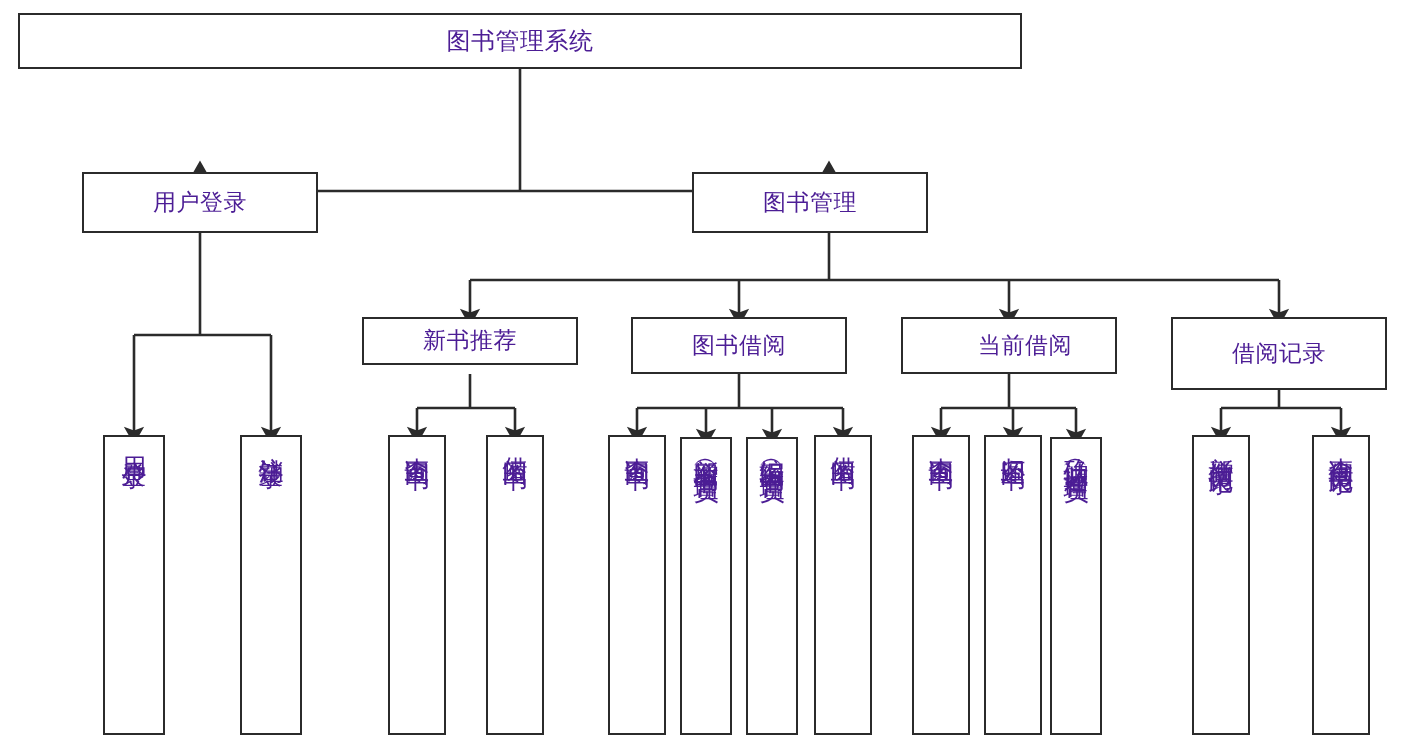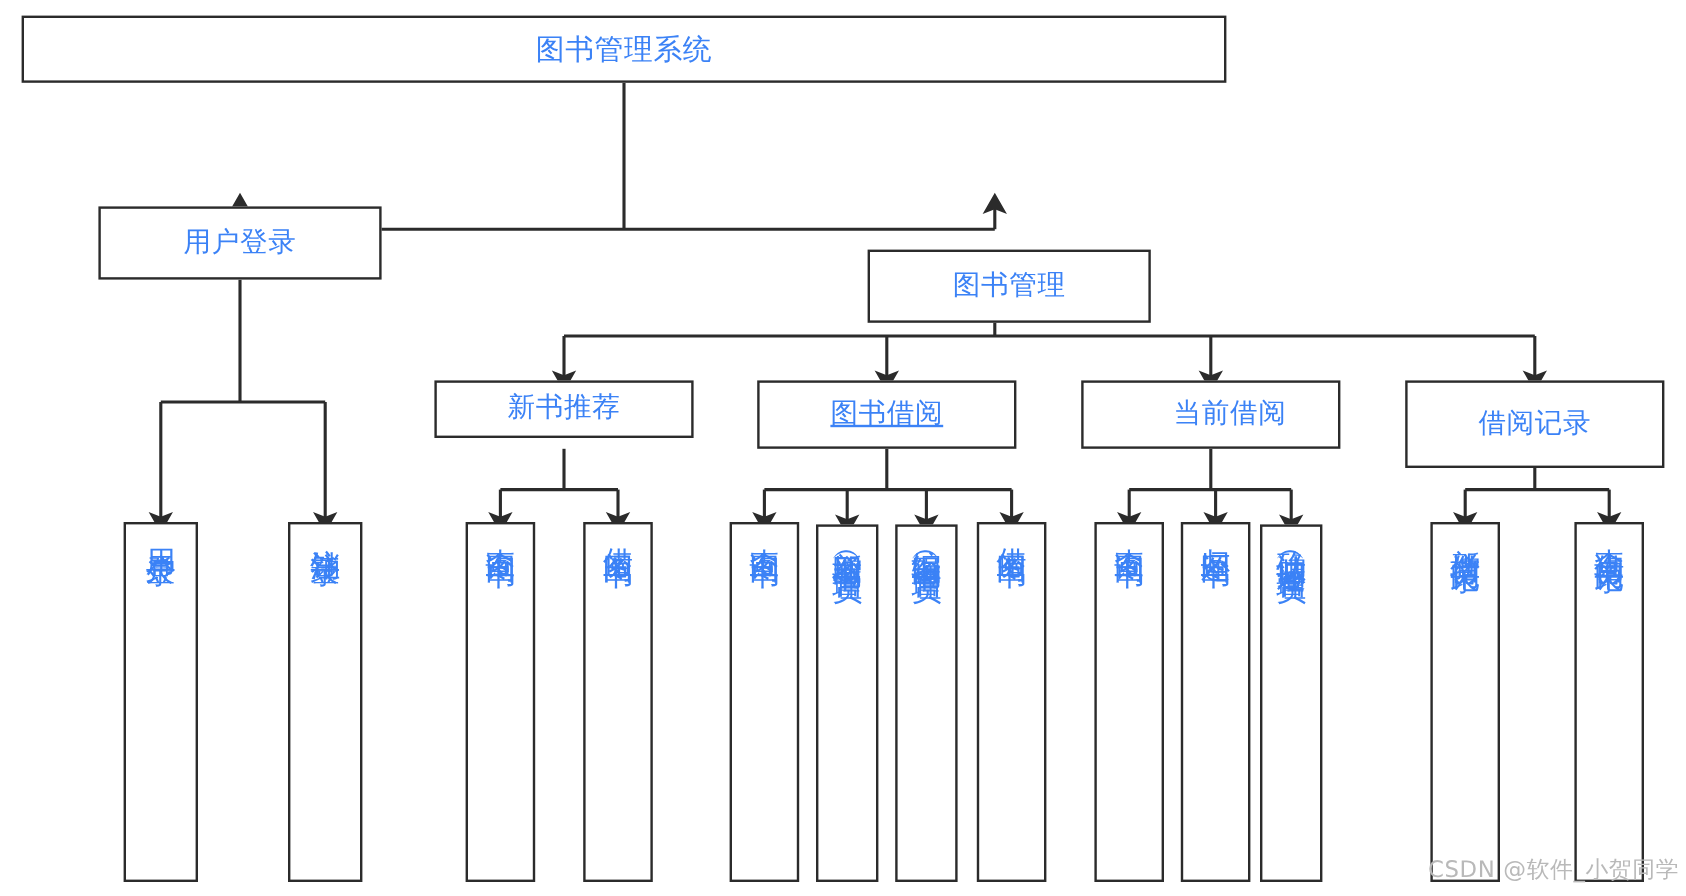--- a/index.html
+++ b/index.html
@@ -33,21 +33,21 @@
     pointer-events: none;
   }
 
   .node {
     position: absolute;
     border: 2.5px solid #2b2b2b;
     background: #ffffff;
     display: flex;
     align-items: center;
     justify-content: center;
-    color: #3b82f6;
+    color: #4c1d95;
   }
 
   .node-label {
     display: block;
     text-align: center;
     line-height: 1.28;
     letter-spacing: 0.5px;
     white-space: nowrap;
   }
 
@@ -133,27 +133,27 @@
       </g>
   </svg>
 
   <div id="node-layer">
       <div class="node h root" style="left: 18px; top: 13px; width: 1004px; height: 56px;">
         <span class="node-label">图书管理系统</span>
       </div>
       <div class="node h" style="left: 82px; top: 172px; width: 236px; height: 61px;">
         <span class="node-label">用户登录</span>
       </div>
-      <div class="node h" style="left: 723px; top: 172px; width: 236px; height: 61px; margin-top: 36px;">
+      <div class="node h" style="left: 692px; top: 172px; width: 236px; height: 61px;">
         <span class="node-label">图书管理</span>
       </div>
       <div class="node h" style="left: 362px; top: 317px; width: 216px; height: 48px;">
         <span class="node-label">新书推荐</span>
       </div>
-      <div class="node h" style="left: 631px; top: 317px; width: 216px; height: 57px; text-decoration: underline;">
+      <div class="node h" style="left: 631px; top: 317px; width: 216px; height: 57px;">
         <span class="node-label">图书借阅</span>
       </div>
       <div class="node h" style="left: 901px; top: 317px; width: 216px; height: 57px; padding-left: 32px;">
         <span class="node-label">当前借阅</span>
       </div>
       <div class="node h" style="left: 1171px; top: 317px; width: 216px; height: 73px;">
         <span class="node-label">借阅记录</span>
       </div>
       <div class="node v" style="left: 103px; top: 435px; width: 62px; height: 300px;">
         <span class="node-label">用户登录</span>
@@ -189,14 +189,13 @@
         <span class="node-label">确认归还（管理员）</span>
       </div>
       <div class="node v" style="left: 1192px; top: 435px; width: 58px; height: 300px;">
         <span class="node-label">新增借阅记录</span>
       </div>
       <div class="node v" style="left: 1312px; top: 435px; width: 58px; height: 300px;">
         <span class="node-label">查询借阅记录</span>
       </div>
     </div>
 
-  <div class="watermark">CSDN @软件_小贺同学</div>
 </div>
 
 </body></html>

